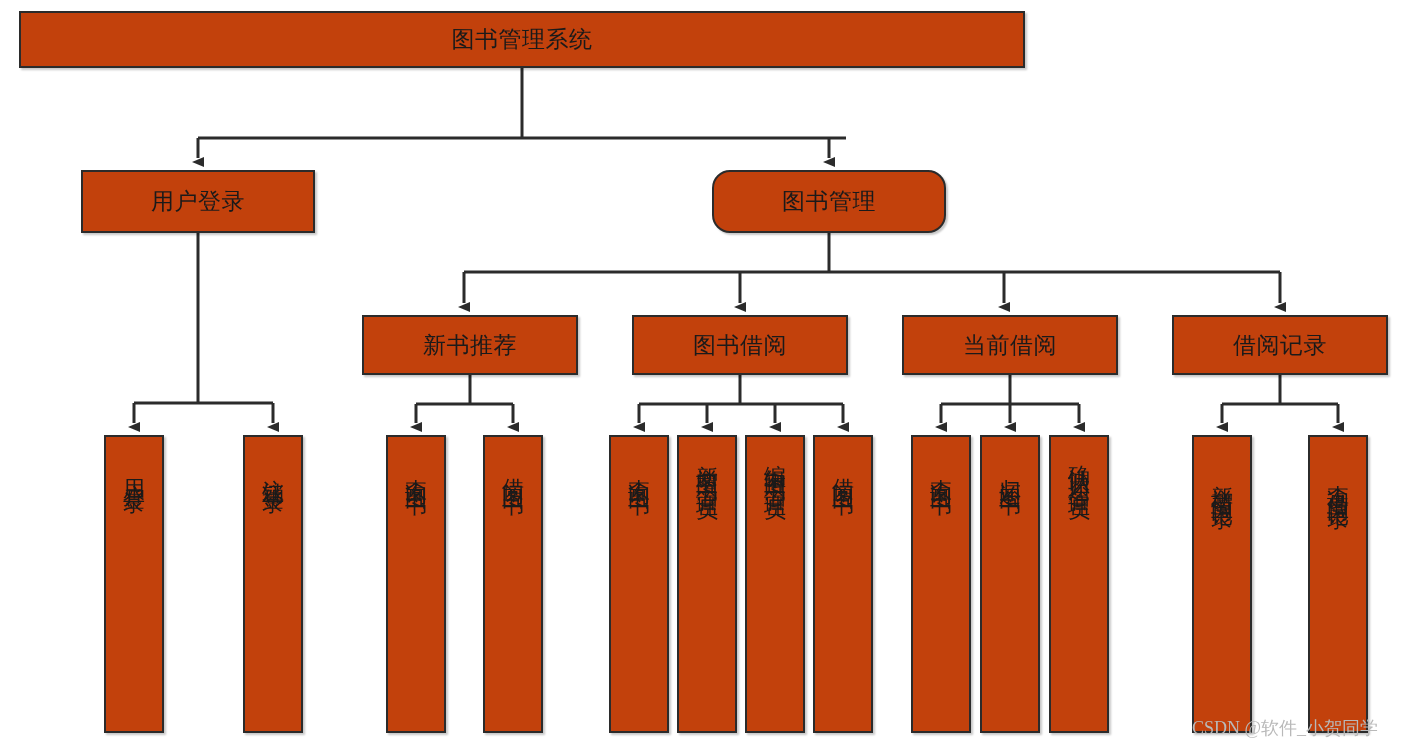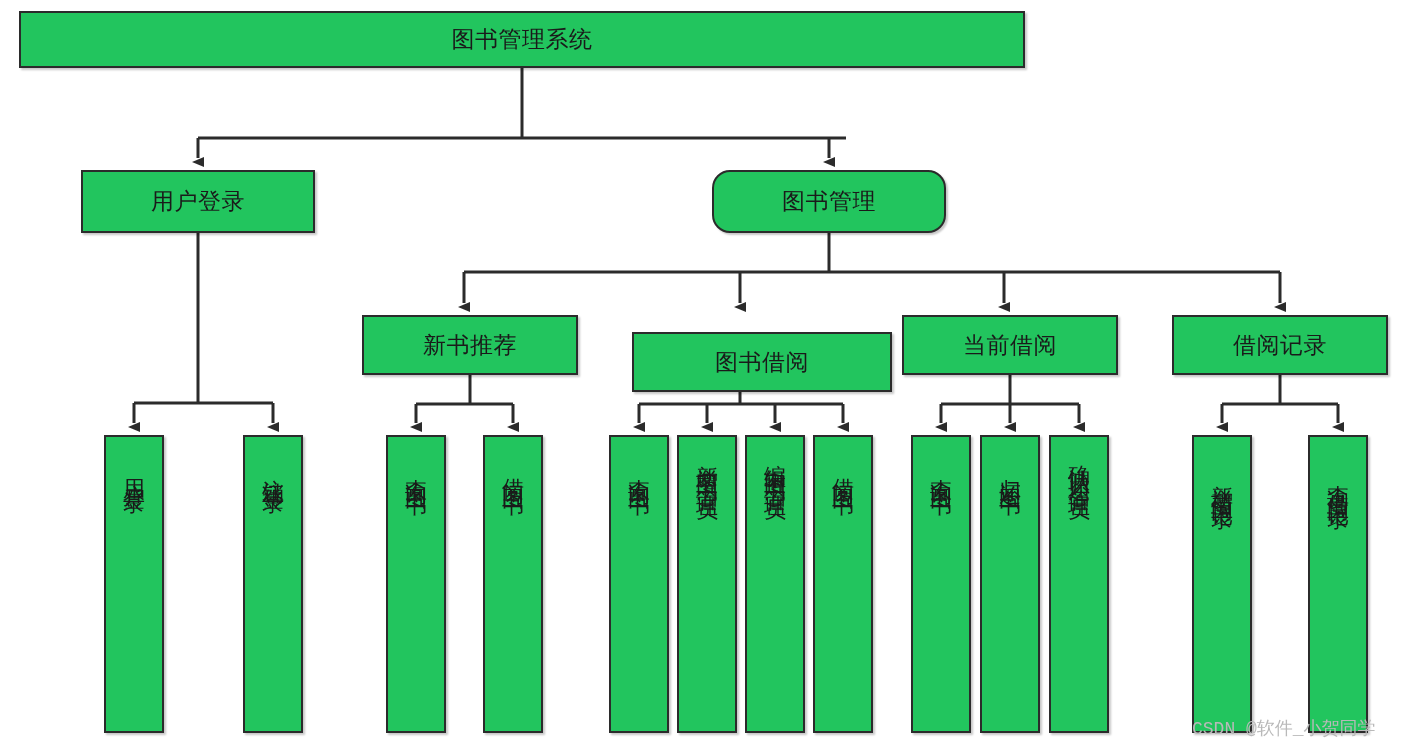--- a/index.html
+++ b/index.html
@@ -22,21 +22,21 @@
   svg#edges {
     position: absolute;
     left: 0;
     top: 0;
     width: 1405px;
     height: 747px;
   }
   .node {
     position: absolute;
     box-sizing: border-box;
-    background: #22c55e;
+    background: #c2410c;
     border: 2px solid #2b2b2b;
     box-shadow: 2px 2px 2px rgba(0,0,0,0.22);
     display: flex;
     align-items: center;
     justify-content: center;
     color: #1a1a1a;
   }
   .node .label {
     text-align: center;
     line-height: 1.0;
@@ -58,21 +58,21 @@
     line-height: 1.0;
     white-space: nowrap;
   }
   #watermark {
     position: absolute;
     left: 1192px;
     top: 716px;
     font-size: 18px;
     color: #b9b9b9;
     white-space: nowrap;
-    font-family: Liberation Mono, monospace;
+    font-family: Liberation Serif, serif;
     pointer-events: none;
   }
 </style>
 </head>
 <body>
 
 <div id="diagram-root">
 
   <svg id="edges" viewBox="0 0 1405 747">
     <defs>
@@ -131,21 +131,21 @@
   <div class="node horizontal" style="left:81px; top:170px; width:234px; height:63px;">
     <span class="label">用户登录</span>
   </div>
   <div class="node horizontal" style="left:712px; top:170px; width:234px; height:63px;border-radius:18px;">
     <span class="label">图书管理</span>
   </div>
 
   <div class="node horizontal" style="left:362px; top:315px; width:216px; height:60px;">
     <span class="label">新书推荐</span>
   </div>
-  <div class="node horizontal" style="left:632px; top:332px; width:260px; height:60px;">
+  <div class="node horizontal" style="left:632px; top:315px; width:216px; height:60px;">
     <span class="label">图书借阅</span>
   </div>
   <div class="node horizontal" style="left:1172px; top:315px; width:216px; height:60px;">
     <span class="label">借阅记录</span>
   </div>
   <div class="node horizontal" style="left:902px; top:315px; width:216px; height:60px;">
     <span class="label">当前借阅</span>
   </div>
 
   <div class="node vertical" style="left:104px; top:435px; width:60px; height:298px;">

